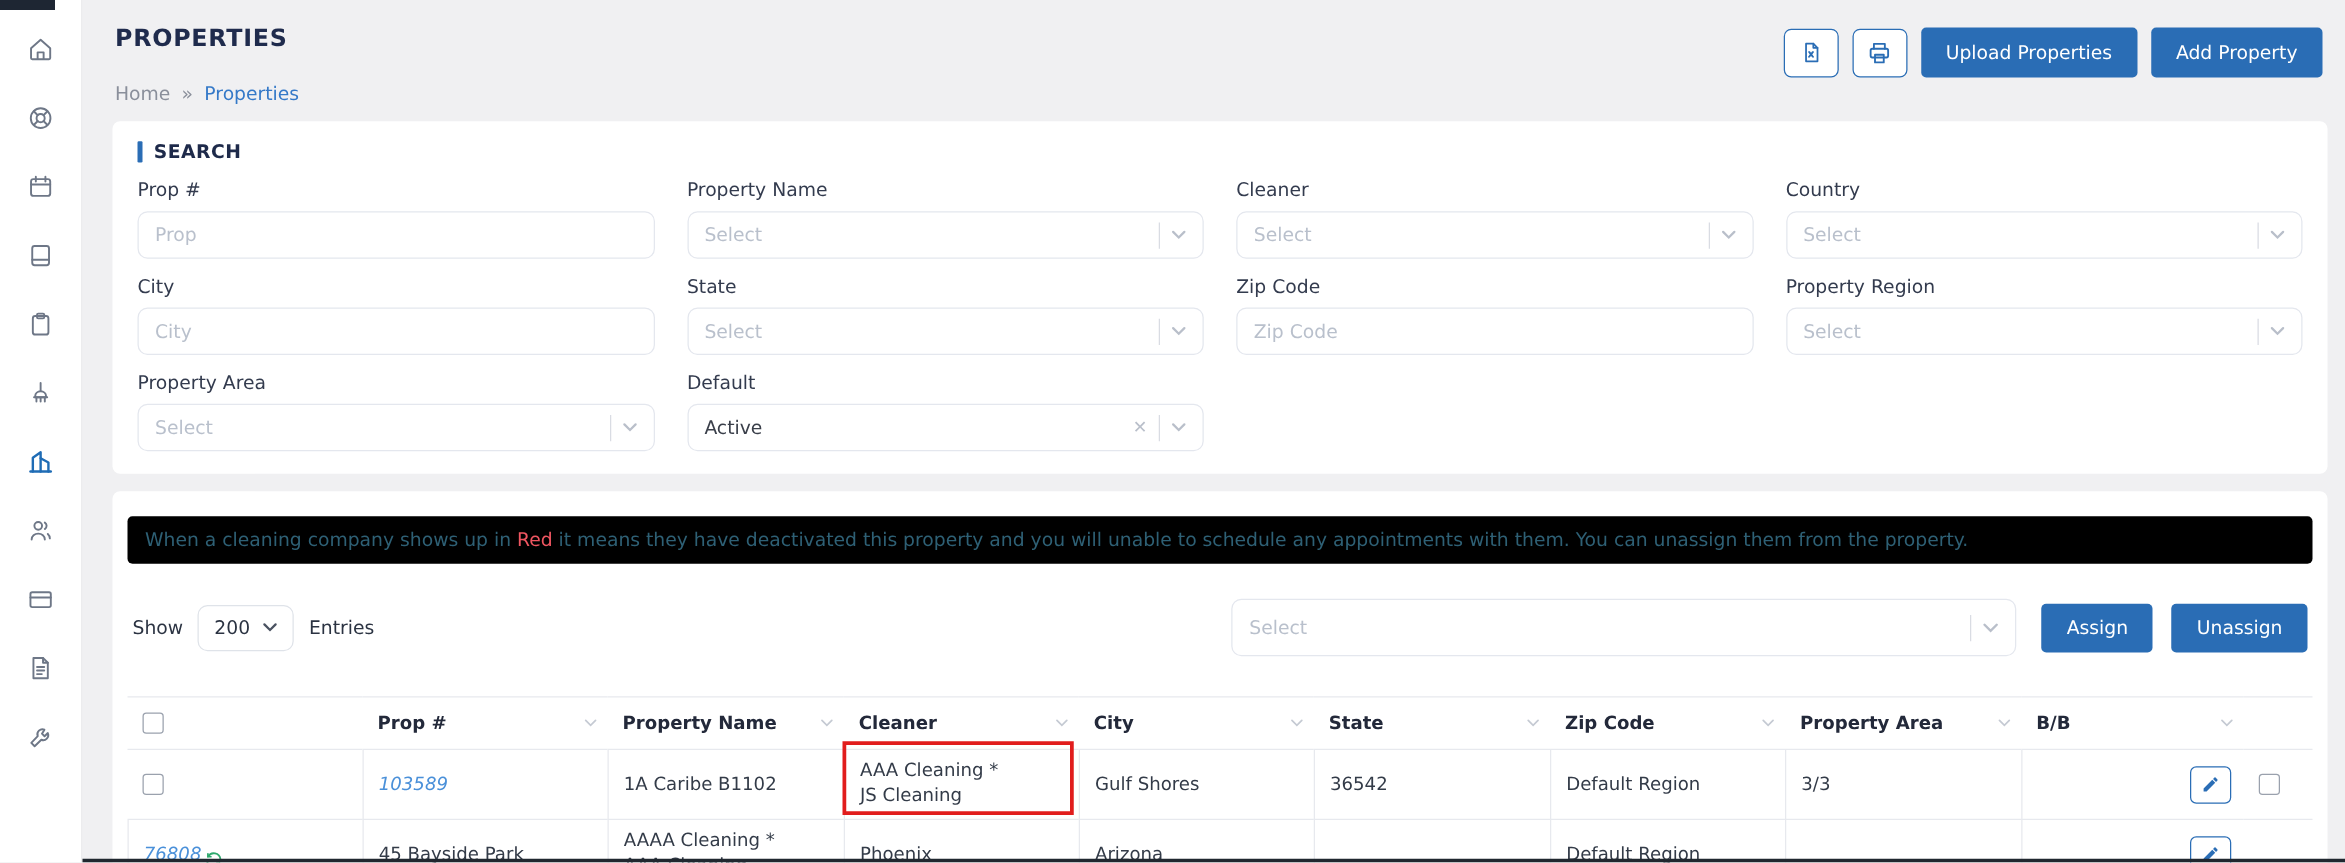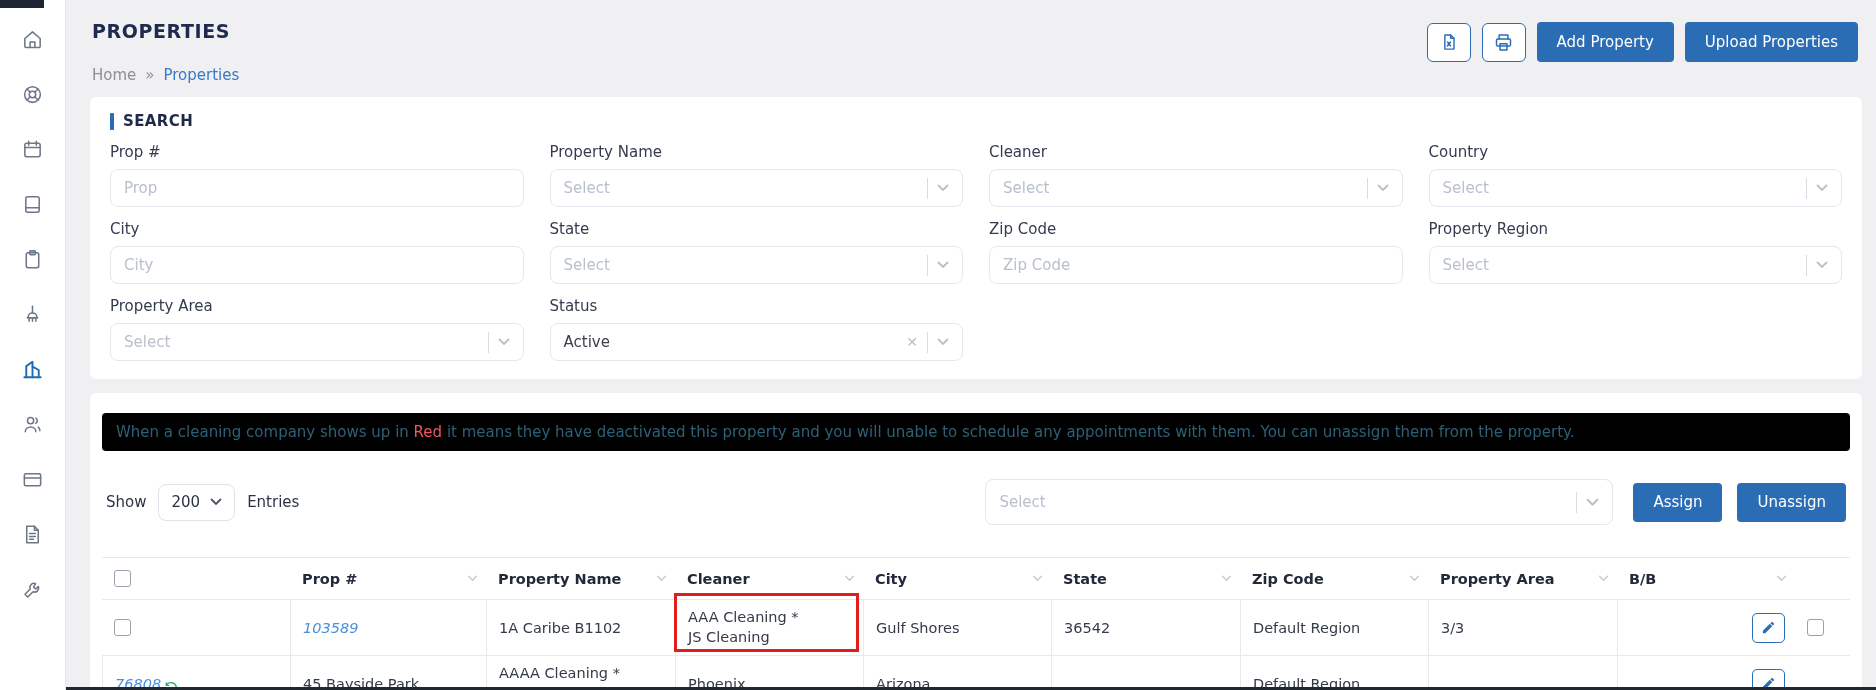--- a/index.html
+++ b/index.html
@@ -170,22 +170,22 @@
             <text x="9.2" y="16.5" font-size="9" stroke-width="1" fill="#2a6db5" font-family="DejaVu Sans">x</text>
           </svg>
       </div>
       <div class="icon-btn">
         <svg width="21" height="21" viewBox="0 0 24 24">
             <path d="M7 8V3.5h10V8"></path>
             <rect x="4" y="8" width="16" height="8" rx="1.5"></rect>
             <rect x="8" y="13.5" width="8" height="7"></rect>
           </svg>
       </div>
+      <button class="btn">Upload Properties</button>
       <button class="btn">Add Property</button>
-      <button class="btn">Upload Properties</button>
     </div>
   </div>
 
   <div class="card search-card">
     <div class="sec-head">
       <div class="sec-bar"></div>
       <div class="sec-title">SEARCH</div>
     </div>
     <div class="sgrid">
 
@@ -281,21 +281,21 @@
               <span class="divider"></span>
               <span class="chev">
                 <svg width="12" height="8" viewBox="0 0 12 8" fill="none" stroke="#b9bfca" stroke-width="1.8" stroke-linecap="round">
                   <polyline points="1.5,1.5 6,6 10.5,1.5"></polyline>
                 </svg>
               </span>
             </span>
         </div>
       </div>
       <div>
-        <div class="f-label">Status</div>
+        <div class="f-label">Default</div>
         <div class="ctrl sel">
           <span class="val">Active</span>
           <span class="sel-end">
             <span class="clear-x">✕</span>
             <span class="divider"></span>
             <span class="chev">
                 <svg width="12" height="8" viewBox="0 0 12 8" fill="none" stroke="#b9bfca" stroke-width="1.8" stroke-linecap="round">
                   <polyline points="1.5,1.5 6,6 10.5,1.5"></polyline>
                 </svg>
               </span>

